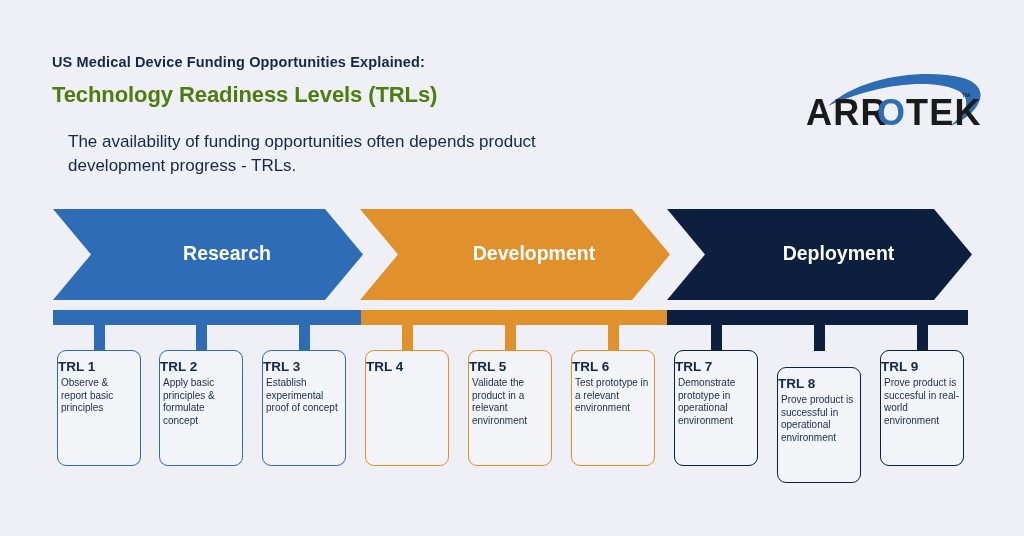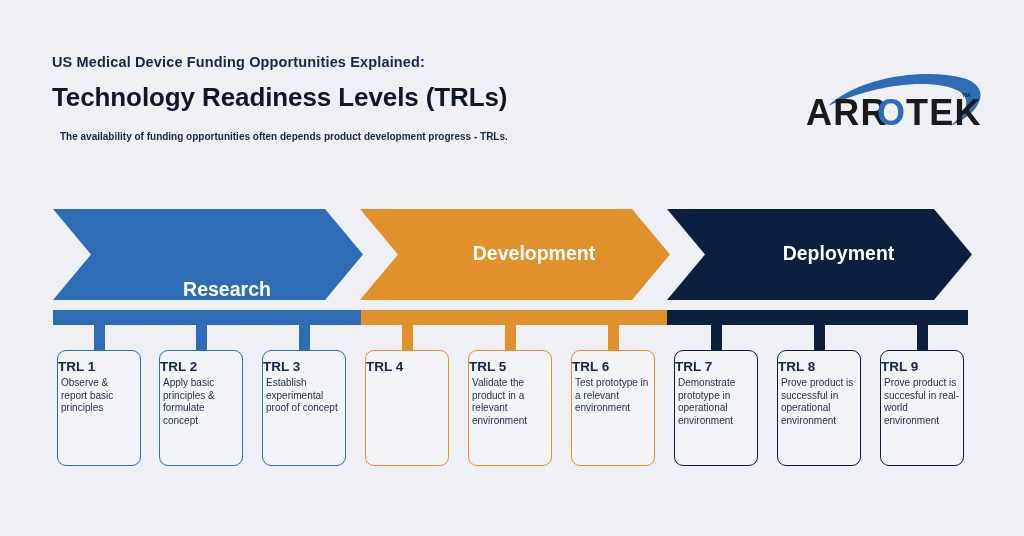--- a/index.html
+++ b/index.html
@@ -13,26 +13,26 @@
   #page{position:relative;width:844px;height:536px;}
 
   
   .eyebrow{
     position:absolute;left:52px;top:54px;
     font-size:14.5px;font-weight:bold;color:#15274a;
     letter-spacing:.01em;
   }
   .title{
     position:absolute;left:52px;top:82px;
-    font-size:26px;font-weight:bold;color:#0f172a;
+    font-size:22px;font-weight:bold;color:#4d7c0f;
     letter-spacing:-.004em;
   }
   .subtitle{
-    position:absolute;left:60px;top:130px;
-    font-size:10px;font-weight:bold;color:#15274a;
+    position:absolute;left:68px;top:130px;
+    font-size:17px;font-weight:normal;color:#15274a;
     line-height:1.42;width:480px;
   }
 
   
   .logo{position:absolute;left:798px;top:62px;width:190px;height:72px;text-decoration:underline;}
   .logo svg{display:block;}
 
   
   .phases{position:absolute;left:0;top:0;width:1024px;height:536px;pointer-events:none;}
   .phase-label{
@@ -86,21 +86,21 @@
       <text x="163" y="38" font-family="'Liberation Sans', sans-serif" font-size="10" fill="#1a1a1a">™</text>
     </svg>
   </div>
 
   <div class="phases" id="phases-layer">
       <svg width="1024" height="536" style="position: absolute; left: 0px; top: 0px;">
         <polygon points="53,209 325,209 363,254.5 325,300 53,300 91,254.5" fill="#2e6cb5"></polygon>
         <polygon points="360,209 632,209 670,254.5 632,300 360,300 398,254.5" fill="#e0912b"></polygon>
         <polygon points="667,209 934,209 972,254.5 934,300 667,300 705,254.5" fill="#0d1f3f"></polygon>
       </svg>
-      <div class="phase-label" style="left: 91px; width: 272px; top: 241.5px; margin-top: 36px;">Research</div>
+      <div class="phase-label" style="left: 91px; width: 272px; top: 241.5px;">Research</div>
       <div class="phase-label" style="left: 398px; width: 272px; top: 241.5px;">Development</div>
       <div class="phase-label" style="left: 705px; width: 267px; top: 241.5px;">Deployment</div>
     </div>
   <div id="bar-layer">
       <div class="bar-seg" style="left: 53px; top: 310px; width: 308px; background: rgb(46, 108, 181);"></div>
       <div class="bar-seg" style="left: 361px; top: 310px; width: 306px; background: rgb(224, 145, 43);"></div>
       <div class="bar-seg" style="left: 667px; top: 310px; width: 301px; background: rgb(13, 31, 63);"></div>
     </div>
   <div id="trl-layer">
       <div class="drop" style="left: 93.5px; top: 324px; background: rgb(46, 108, 181);"></div>
@@ -131,21 +131,21 @@
       <div class="trl-box" style="left: 571px; top: 350px; border-color: rgb(224, 145, 43);">
         <div class="trl-title">TRL 6</div>
         <div class="trl-desc">Test prototype in a relevant environment</div>
       </div>
       <div class="drop" style="left: 710.5px; top: 324px; background: rgb(13, 31, 63);"></div>
       <div class="trl-box" style="left: 674px; top: 350px; border-color: rgb(13, 31, 63);">
         <div class="trl-title">TRL 7</div>
         <div class="trl-desc">Demonstrate prototype in operational environment</div>
       </div>
       <div class="drop" style="left: 813.5px; top: 324px; background: rgb(13, 31, 63);"></div>
-      <div class="trl-box" style="left: 777px; top: 350px; border-color: rgb(13, 31, 63);">
+      <div class="trl-box" style="left: 777px; top: 367px; border-color: rgb(13, 31, 63);">
         <div class="trl-title">TRL 8</div>
         <div class="trl-desc">Prove product is successful in operational environment</div>
       </div>
       <div class="drop" style="left: 916.5px; top: 324px; background: rgb(13, 31, 63);"></div>
       <div class="trl-box" style="left: 880px; top: 350px; border-color: rgb(13, 31, 63);">
         <div class="trl-title">TRL 9</div>
         <div class="trl-desc">Prove product is succesful in real-world environment</div>
       </div>
     </div>
 

